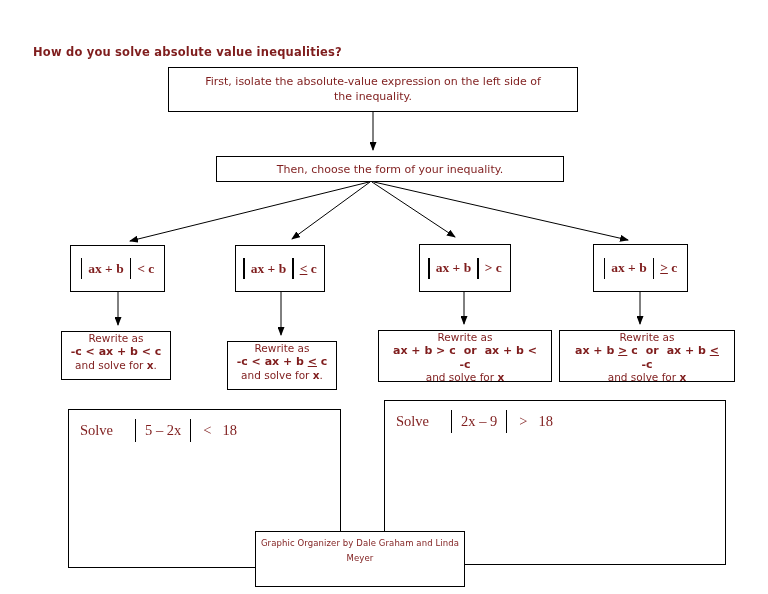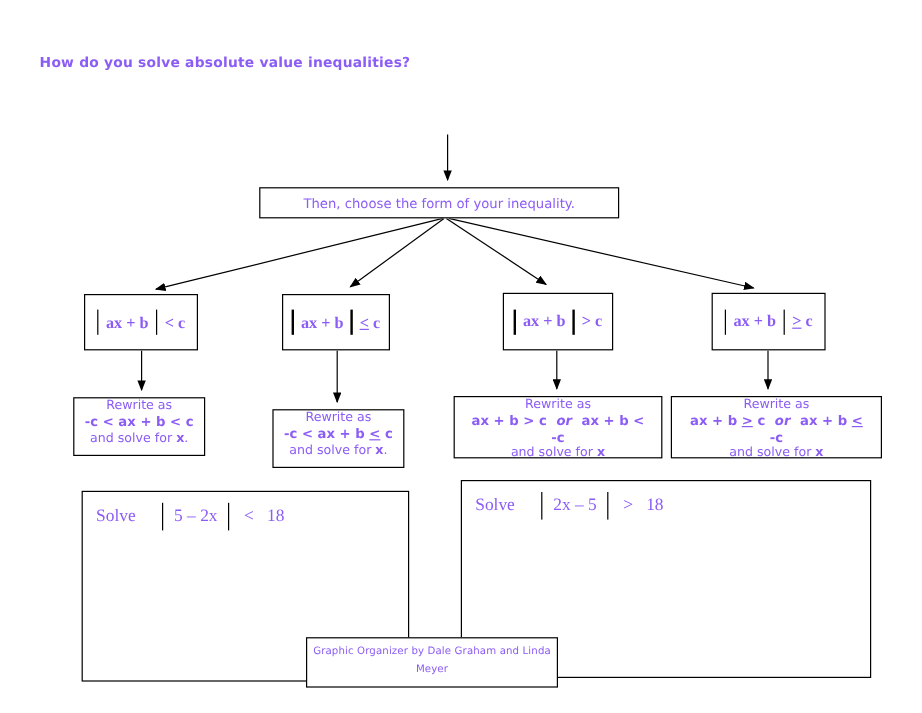--- a/index.html
+++ b/index.html
@@ -1,41 +1,41 @@
 <!DOCTYPE html>
 <html><head>
 <meta charset="utf-8">
 <style>
   html,body{margin:0;padding:0;background:#fff;}
   #page{position:relative;width:768px;height:594px;background:#ffffff;overflow:hidden;
-        font-family:"DejaVu Sans","Liberation Sans",sans-serif;color:#8b5cf6;}
+        font-family:"DejaVu Sans","Liberation Sans",sans-serif;color:#7f1d1d;}
   .box{position:absolute;border:1px solid #000;background:#fff;box-sizing:border-box;}
   #title{position:absolute;left:33px;top:45px;font-size:11.5px;font-weight:bold;letter-spacing:.2px;}
   #step1{left:168px;top:67px;width:410px;height:45px;display:flex;align-items:center;justify-content:center;
          text-align:center;font-size:11px;line-height:1.35;padding:2px 30px;}
-  #step2{left:216px;top:156px;width:300px;height:26px;display:flex;align-items:center;justify-content:center;
+  #step2{left:216px;top:156px;width:348px;height:26px;display:flex;align-items:center;justify-content:center;
          font-size:11px;}
   .form-box{display:flex;align-items:center;justify-content:center;
             font-family:"Liberation Serif","DejaVu Serif",serif;font-weight:bold;font-size:13.5px;}
   .abs-bar{display:inline-block;width:1.5px;height:21px;background:#000;}
   .form-box .expr{margin:0 6px;}
   .form-box .op{margin-left:6px;white-space:pre;}
   .ul{text-decoration:underline;}
   .rw{text-align:center;font-size:10.5px;line-height:1.24;padding-top:0;overflow:hidden;}
   .rw .math{font-weight:bold;font-size:11px;white-space:pre;}
-  .rw .conj{font-style:italic;margin:16px 8px;}
+  .rw .conj{margin:16px 8px;}
   .rw .tail b{font-weight:bold;}
   .solve-box{font-family:"Liberation Serif","DejaVu Serif",serif;font-size:14.5px;}
   .solve-row{display:flex;align-items:center;padding:9px 0 0 11px;}
   .solve-row .lbl{margin-right:22px;}
   .solve-row .sbar{display:inline-block;width:1px;height:23px;background:#000;}
   .solve-row .sexpr{margin:0 9px;white-space:pre;}
   .solve-row .srel{margin-left:12px;}
   .solve-row .sval{margin-left:11px;}
-  #credit{left:255px;top:531px;width:210px;height:42px;z-index:5;text-align:center;
+  #credit{left:255px;top:531px;width:210px;height:56px;z-index:5;text-align:center;
           font-size:8.5px;line-height:1.75;padding-top:4px;letter-spacing:.1px;}
   svg.arrows{position:absolute;left:0;top:0;pointer-events:none;}
 </style>
 </head>
 <body>
 
 <div id="page">
 
   <div id="title">How do you solve absolute value inequalities?</div>
 
@@ -49,20 +49,23 @@
     <line x1="369" y1="182" x2="130" y2="241" stroke="#000" stroke-width="1" marker-end="url(#ah)"></line>
     <line x1="370" y1="182" x2="292" y2="239" stroke="#000" stroke-width="1" marker-end="url(#ah)"></line>
     <line x1="372" y1="182" x2="455" y2="237" stroke="#000" stroke-width="1" marker-end="url(#ah)"></line>
     <line x1="374" y1="182" x2="628" y2="240" stroke="#000" stroke-width="1" marker-end="url(#ah)"></line>
     <line x1="118" y1="292" x2="118" y2="325" stroke="#000" stroke-width="1" marker-end="url(#ah)"></line>
     <line x1="281" y1="292" x2="281" y2="335" stroke="#000" stroke-width="1" marker-end="url(#ah)"></line>
     <line x1="464" y1="292" x2="464" y2="324" stroke="#000" stroke-width="1" marker-end="url(#ah)"></line>
     <line x1="640" y1="292" x2="640" y2="324" stroke="#000" stroke-width="1" marker-end="url(#ah)"></line>
   </svg>
 
+  <div class="box" id="step1">
+    <span>First, isolate the absolute-value expression on the left side of the inequality.</span>
+  </div>
   <div class="box" id="step2">
     <span>Then, choose the form of your inequality.</span>
   </div>
 
   <div class="box form-box" style="left:70px;top:245px;width:95px;height:47px;">
     <span class="abs-bar"></span>
       <span class="expr">ax + b</span>
       <span class="abs-bar"></span>
       <span class="op">&lt;</span>
       <span style="white-space:pre;"> c</span>
@@ -126,21 +129,21 @@
         <span class="sbar"></span>
       <span class="srel">&lt;</span>
       <span class="sval">18</span>
     </div>
   </div>
 
   <div class="box solve-box" style="left:384px;top:400px;width:342px;height:165px;">
     <div class="solve-row">
       <span class="lbl">Solve</span>
       <span class="sbar"></span>
-        <span class="sexpr">2x – 5</span>
+        <span class="sexpr">2x – 9</span>
         <span class="sbar"></span>
       <span class="srel">&gt;</span>
       <span class="sval">18</span>
     </div>
   </div>
 
   <div class="box" id="credit">
     <div>Graphic Organizer by Dale Graham and Linda Meyer</div>
   </div>
 

